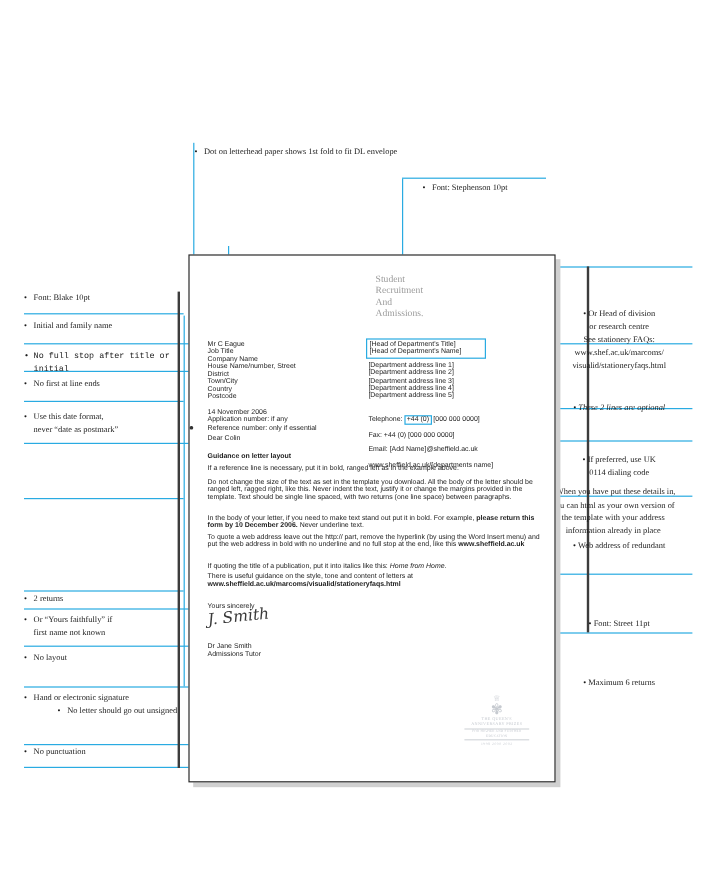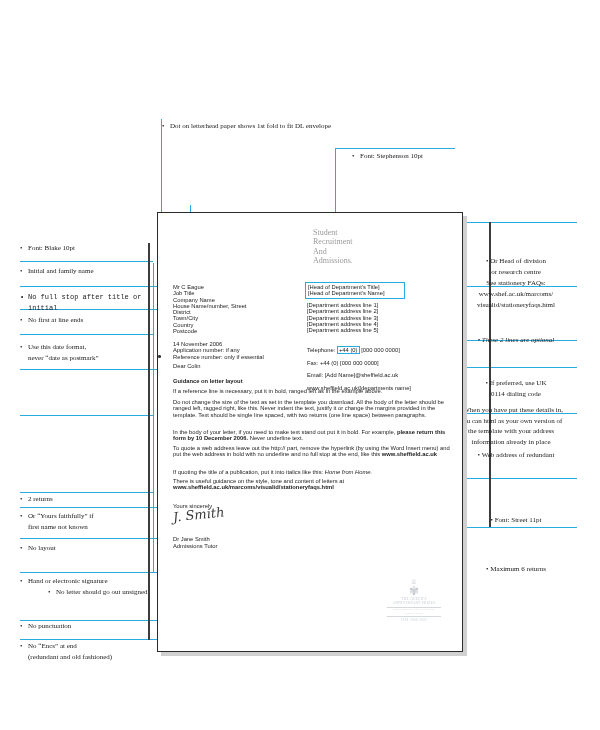--- a/index.html
+++ b/index.html
@@ -89,22 +89,20 @@
   <div class="ann" style="left:20px;top:315px;width:125px;">No first at line ends</div>
   <div class="ann" style="left:20px;top:342px;width:125px;">Use this date format,
 never “date as postmark”</div>
   <div class="ann" style="left:20px;top:494px;width:125px;">2 returns</div>
   <div class="ann" style="left:20px;top:511px;width:125px;">Or “Yours faithfully” if
 first name not known</div>
   <div class="ann" style="left:20px;top:543px;width:125px;">No layout</div>
   <div class="ann" style="left:20px;top:576px;width:128px;">Hand or electronic signature</div>
   <div class="ann" style="left:20px;top:587px;width:128px;margin-left:28px;">No letter should go out unsigned</div>
   <div class="ann" style="left:20px;top:621px;width:125px;">No punctuation</div>
-  <div class="ann" style="left:20px;top:641px;width:128px;">No “Encs” at end
-(redundant and old fashioned)</div>
 
   <div class="ann r" style="right:17px;top:221px;width:130px;"><span class="blt">Or Head of division
 or research centre
 See stationery FAQs:
 www.shef.ac.uk/marcoms/
 visualid/stationeryfaqs.html</span></div>
   <div class="ann r" style="right:17px;top:300px;width:130px;font-style:italic;"><span class="blt">These 2 lines are optional</span></div>
   <div class="ann r" style="right:17px;top:343px;width:130px;"><span class="blt">If preferred, use UK
 0114 dialing code</span></div>
   <div class="ann r" style="right:17px;top:370px;width:140px;line-height:10.5px;"><span class="blt">When you have put these details in,

